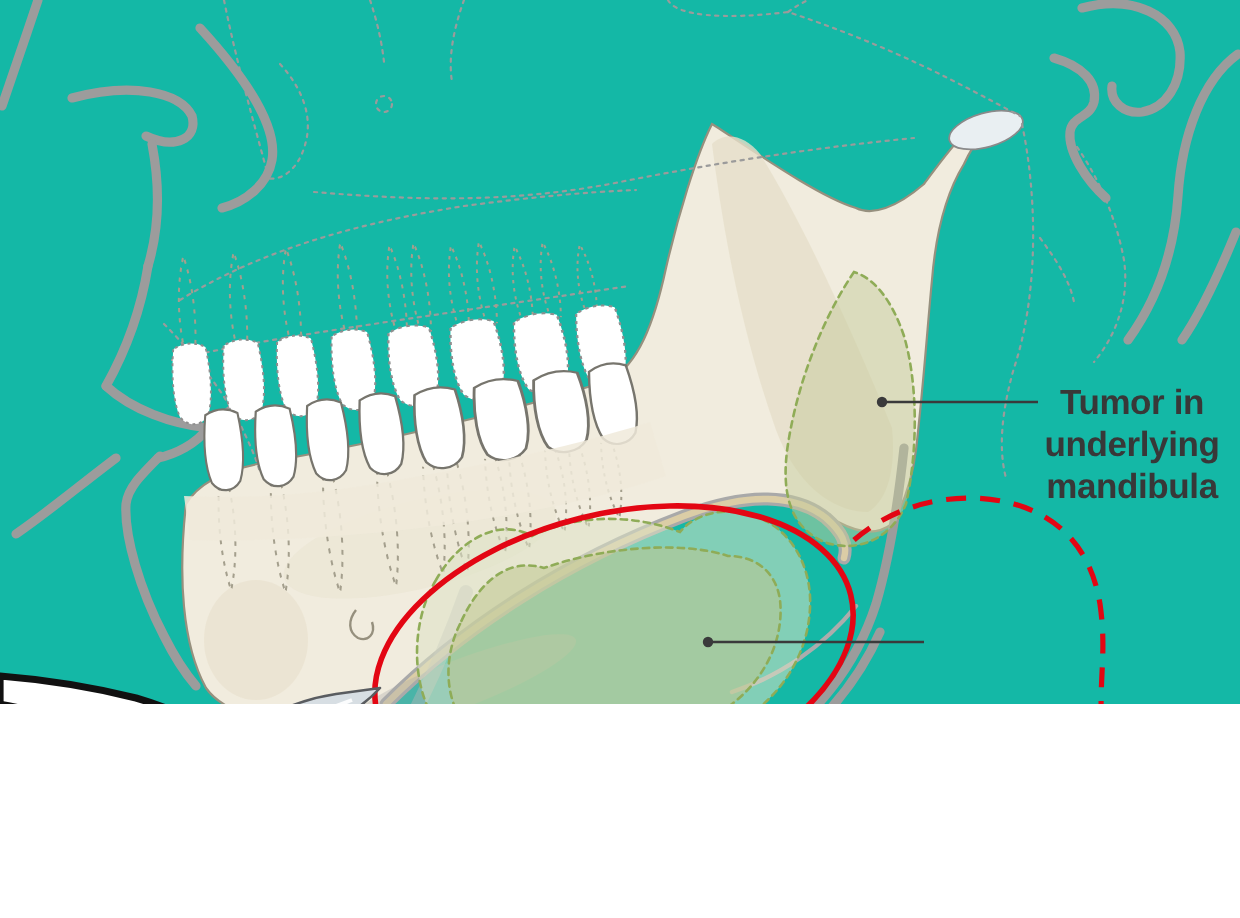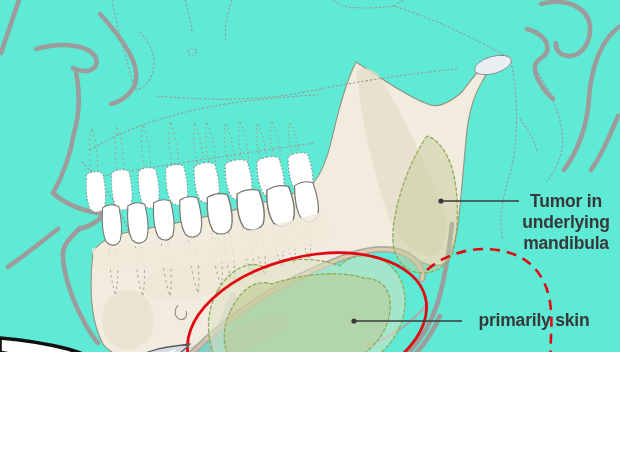--- a/index.html
+++ b/index.html
@@ -1,16 +1,16 @@
 <!DOCTYPE html>
 <html><head>
 <meta charset="utf-8">
 <style>
   html,body{margin:0;padding:0;background:#fff;}
-  .stage{position:relative;width:620px;height:352px;background:#5eead4;overflow:hidden;
+  .stage{position:relative;width:620px;height:352px;background:#14b8a6;overflow:hidden;
          font-family:"Liberation Sans",sans-serif;}
   .stage svg{position:absolute;left:0;top:0;}
   .label{position:absolute;color:#383838;font-size:17.5px;line-height:21px;font-weight:bold;
          text-align:center;letter-spacing:-0.2px;white-space:nowrap;}
   
   .dot{fill:none;stroke:#9b9b9b;stroke-width:1.1;stroke-dasharray:1.6 2.7;stroke-linecap:round;}
   .thick{fill:none;stroke:#9c9c9c;stroke-width:4.6;stroke-linecap:round;}
   .thin2{fill:none;stroke:#acacac;stroke-width:2.2;stroke-linecap:round;}
   .bone{fill:#f1ecde;stroke:#96907e;stroke-width:1.1;}
   .shade{fill:#e6dec9;stroke:none;}
@@ -210,16 +210,15 @@
   </g>
 </svg>
 
 <div class="label" style="left:506px;top:191px;width:120px;">
   <div>Tumor in</div>
   <div>underlying</div>
   <div>mandibula</div>
 </div>
 
 <div class="label" style="left:449px;top:310px;width:170px;">
-  <div>primarily skin</div>
 </div>
 
 </div>
 
 </body></html>

